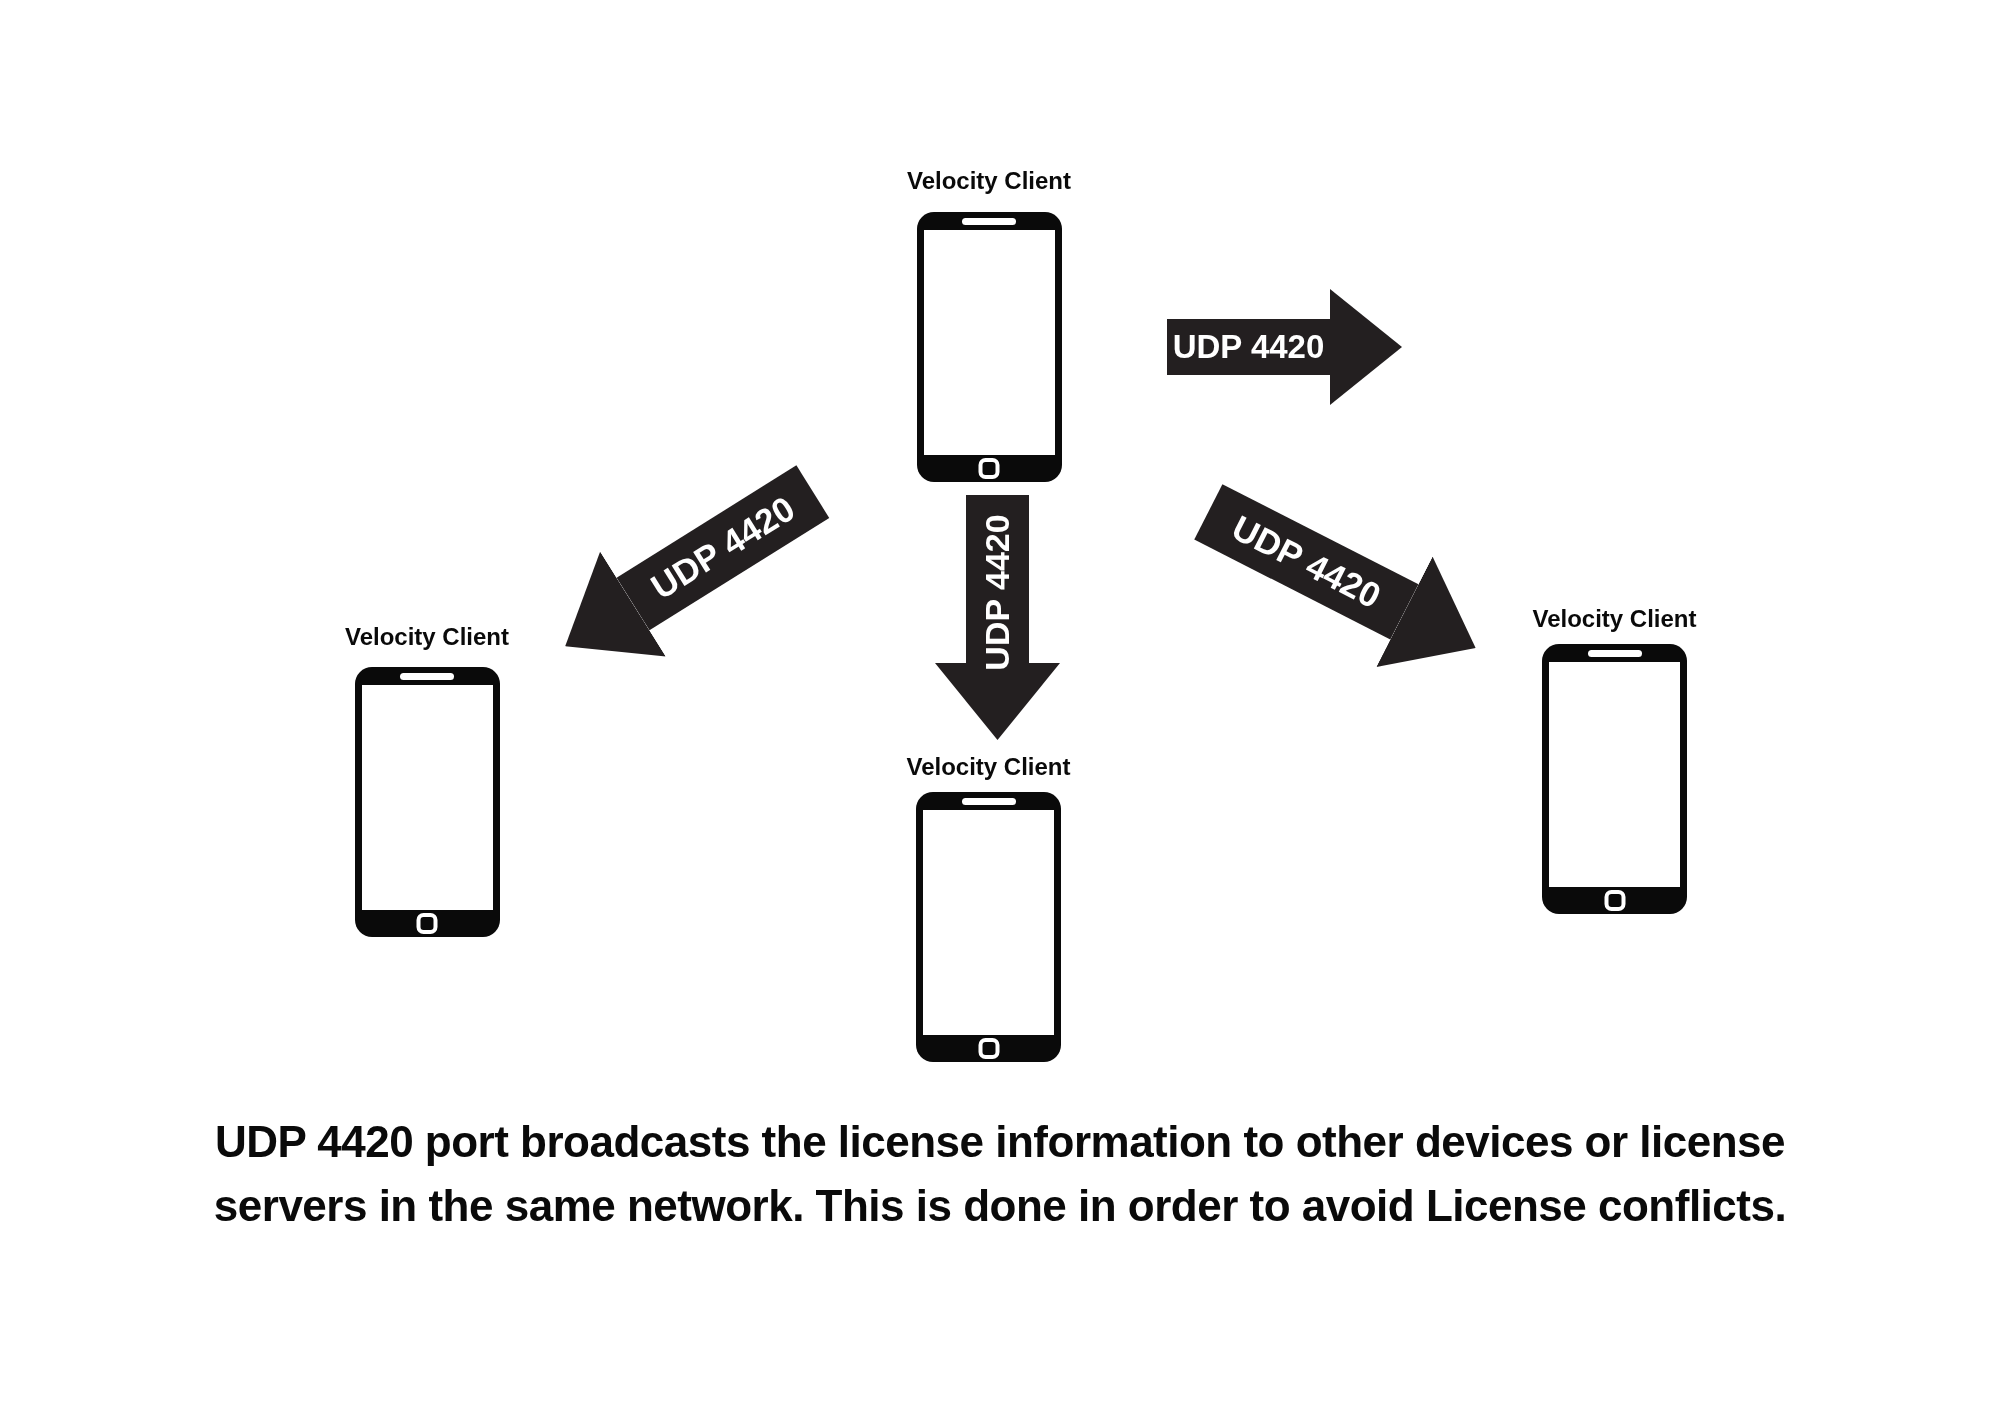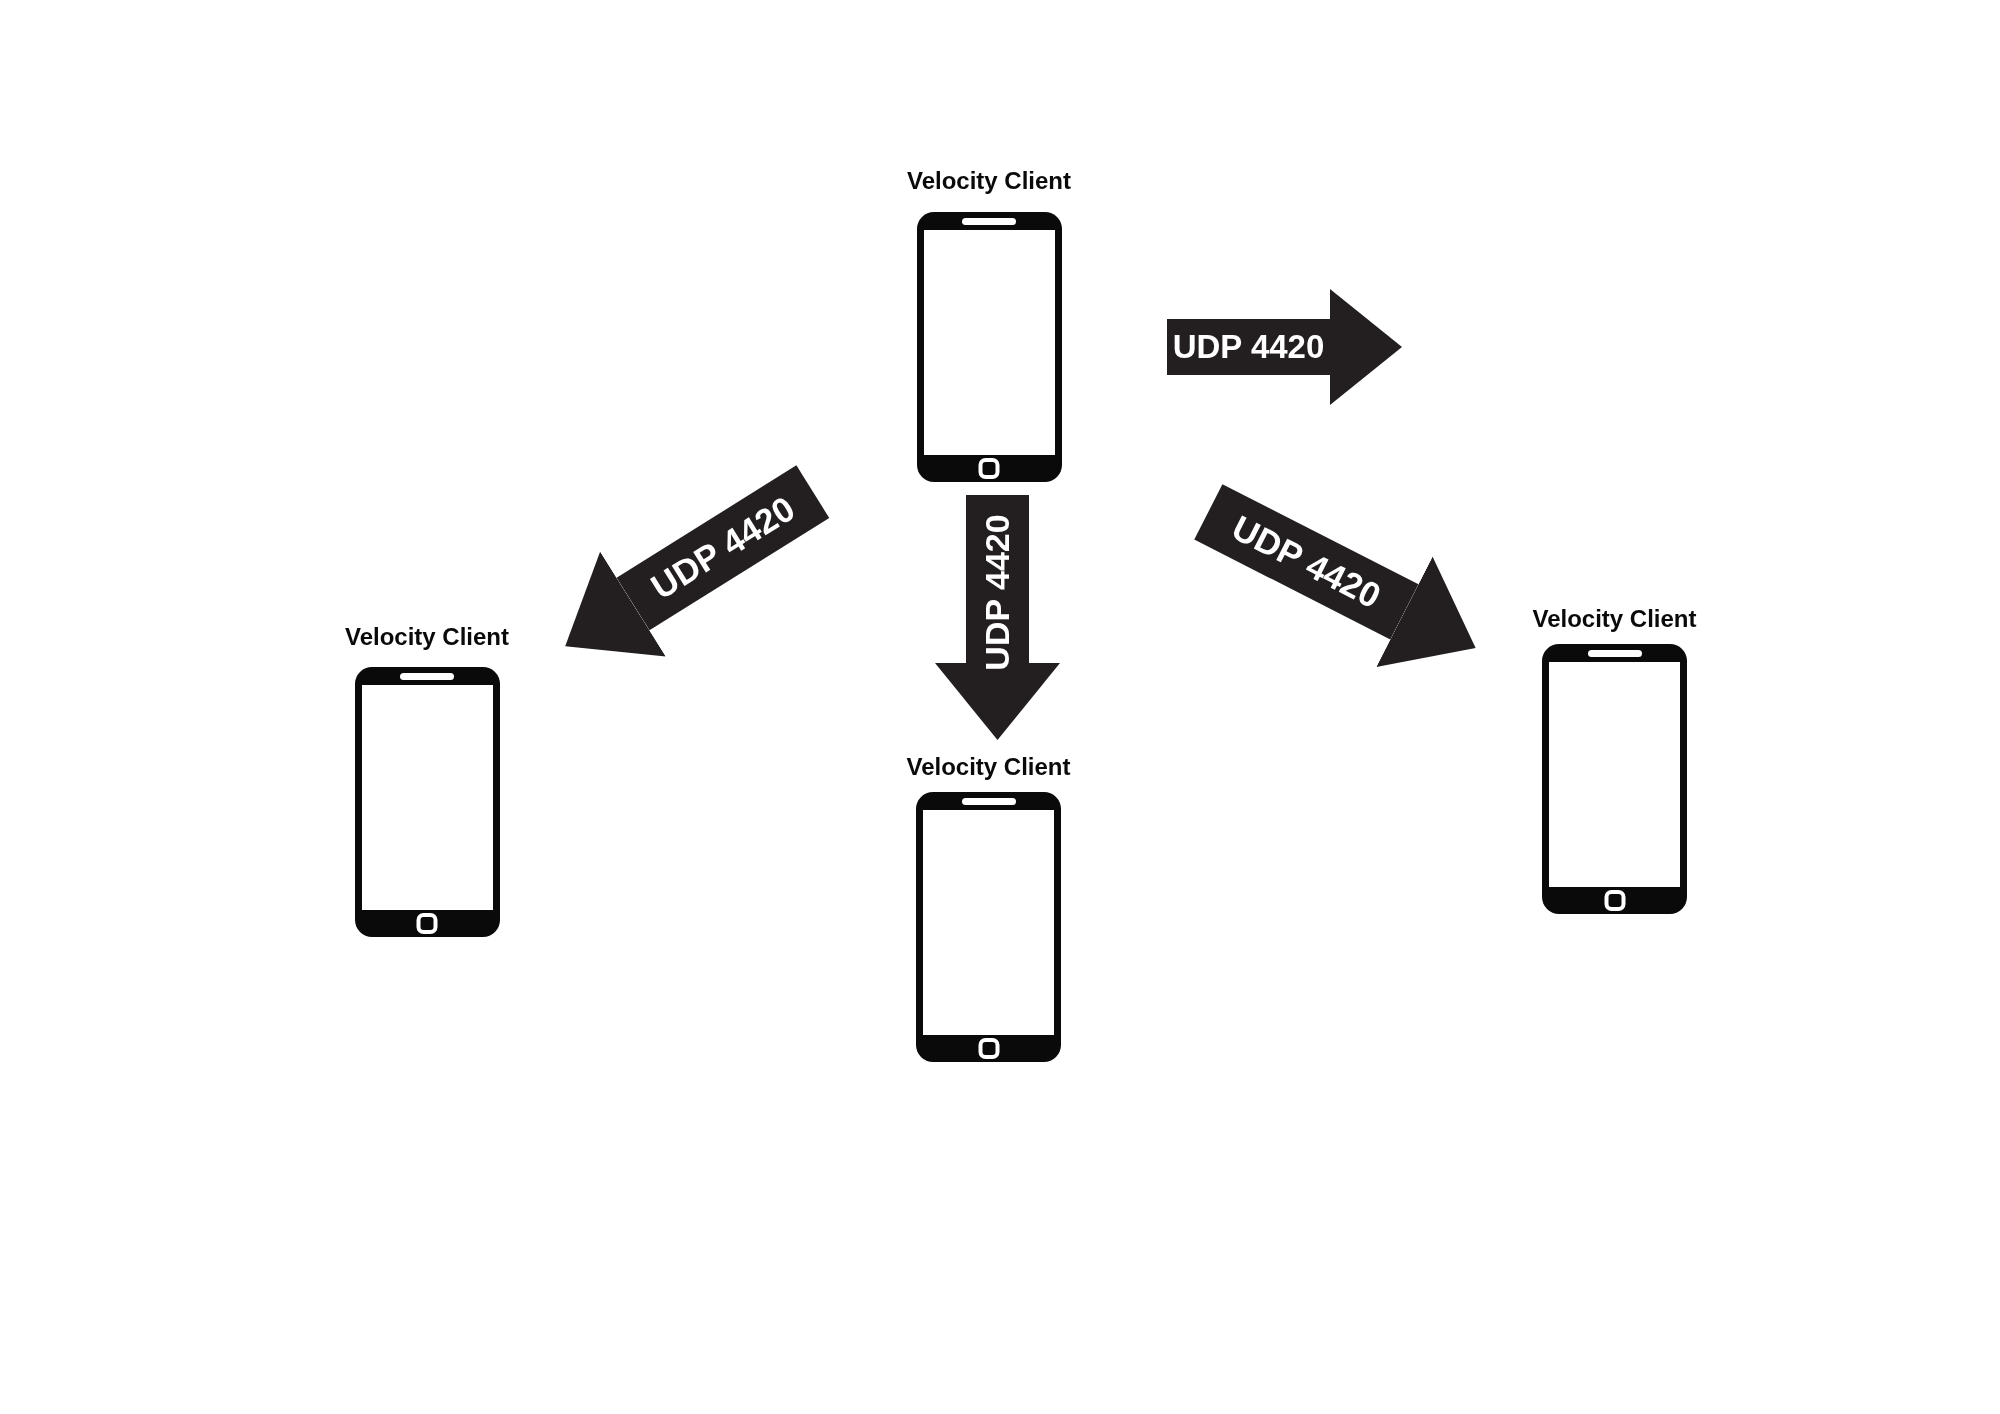--- a/index.html
+++ b/index.html
@@ -124,15 +124,17 @@
   </div>
 
   <div class="arrow h" style="left:1192px;top:518px;transform:rotate(27deg);">
     <div class="abody" style="width:220px;height:62px;font-size:35px;">
       <span>UDP 4420</span>
     </div>
     <div class="ahead right" style="width:80px;height:124px;"></div>
   </div>
 
   <div class="footer">
+    <div>UDP 4420 port broadcasts the license information to other devices or license</div>
+    <div>servers in the same network. This is done in order to avoid License conflicts.</div>
   </div>
 
 </div>
 
 </body></html>

